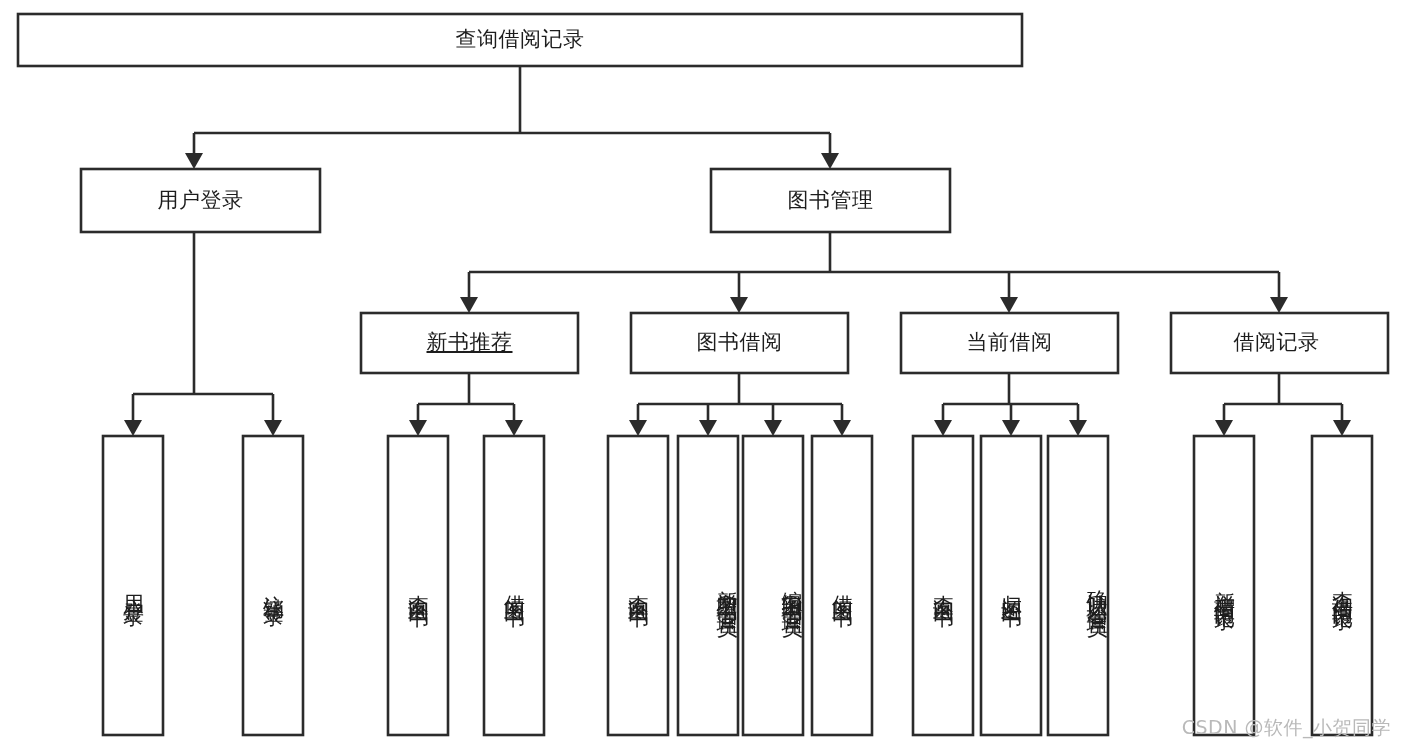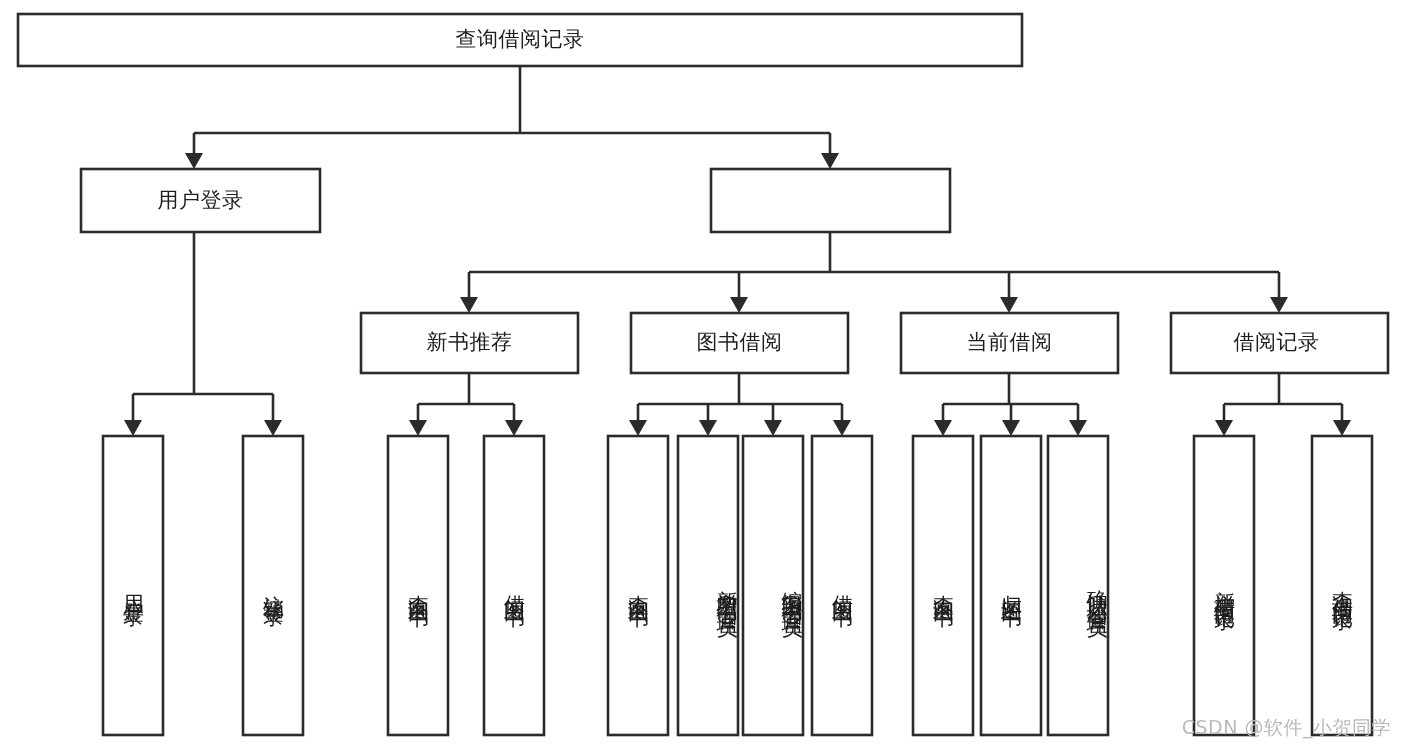--- a/index.html
+++ b/index.html
@@ -170,22 +170,23 @@
     <rect class="node-box" x="981" y="436" width="60" height="299"></rect>
     <rect class="node-box" x="1048" y="436" width="60" height="299"></rect>
 
     <rect class="node-box" x="1194" y="436" width="60" height="299"></rect>
     <rect class="node-box" x="1312" y="436" width="60" height="299"></rect>
   </svg>
 
   <div class="node-label horizontal" style="left:18px; top:14px; width:1004px; height:52px;">查询借阅记录</div>
 
   <div class="node-label horizontal" style="left:81px; top:169px; width:239px; height:63px;">用户登录</div>
-
-  <div class="node-label horizontal" style="left:361px; top:313px; width:217px; height:60px;">新书推荐</div>
+  <div class="node-label horizontal" style="left:711px; top:169px; width:239px; height:63px;">图书管理</div>
+
+  <div class="node-label horizontal" style="left:361px; top:313px; width:217px; height:60px;text-decoration:underline;">新书推荐</div>
   <div class="node-label horizontal" style="left:631px; top:313px; width:217px; height:60px;border-radius:10px;">图书借阅</div>
   <div class="node-label horizontal" style="left:901px; top:313px; width:217px; height:60px;">当前借阅</div>
   <div class="node-label horizontal" style="left:1171px; top:313px; width:211px; height:60px;">借阅记录</div>
 
   <div class="node-label vertical" style="left:103px; top:436px; width:60px; height:299px;">用户登录</div>
   <div class="node-label vertical" style="left:243px; top:436px; width:60px; height:299px;">注销登录</div>
 
   <div class="node-label vertical" style="left:388px; top:436px; width:60px; height:299px;">查询图书</div>
   <div class="node-label vertical" style="left:484px; top:436px; width:60px; height:299px;">借阅图书</div>
 

